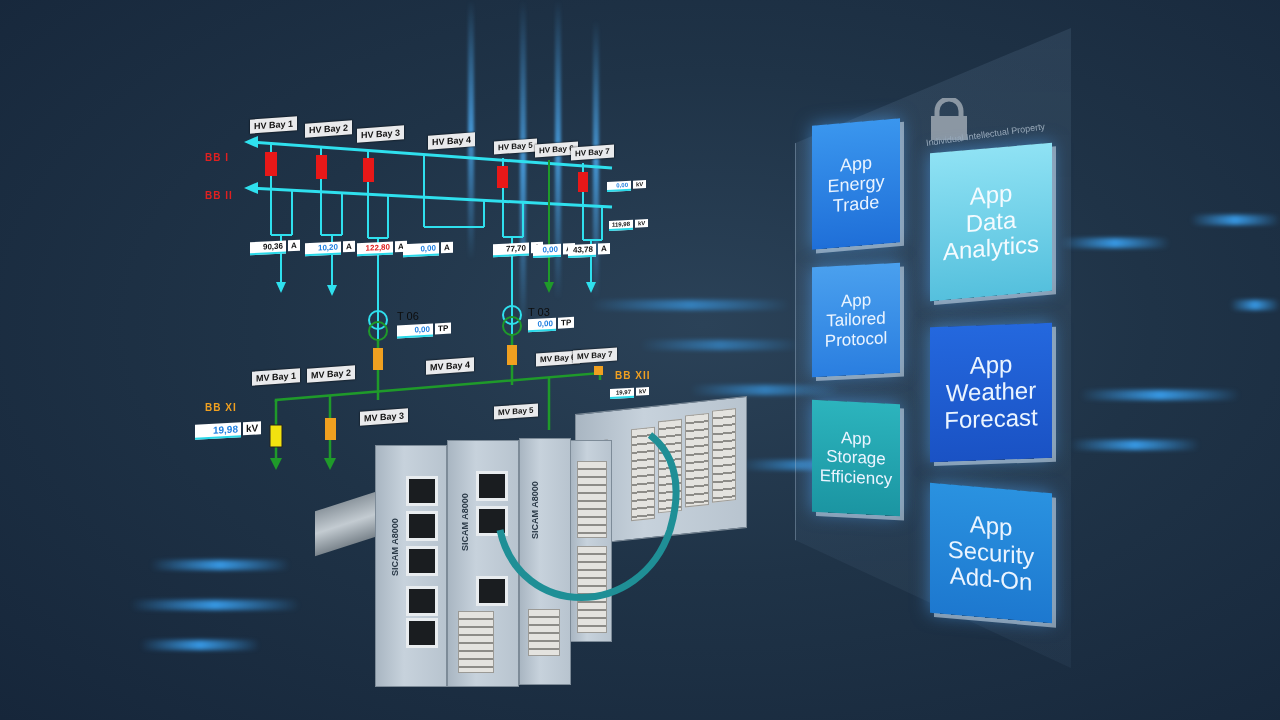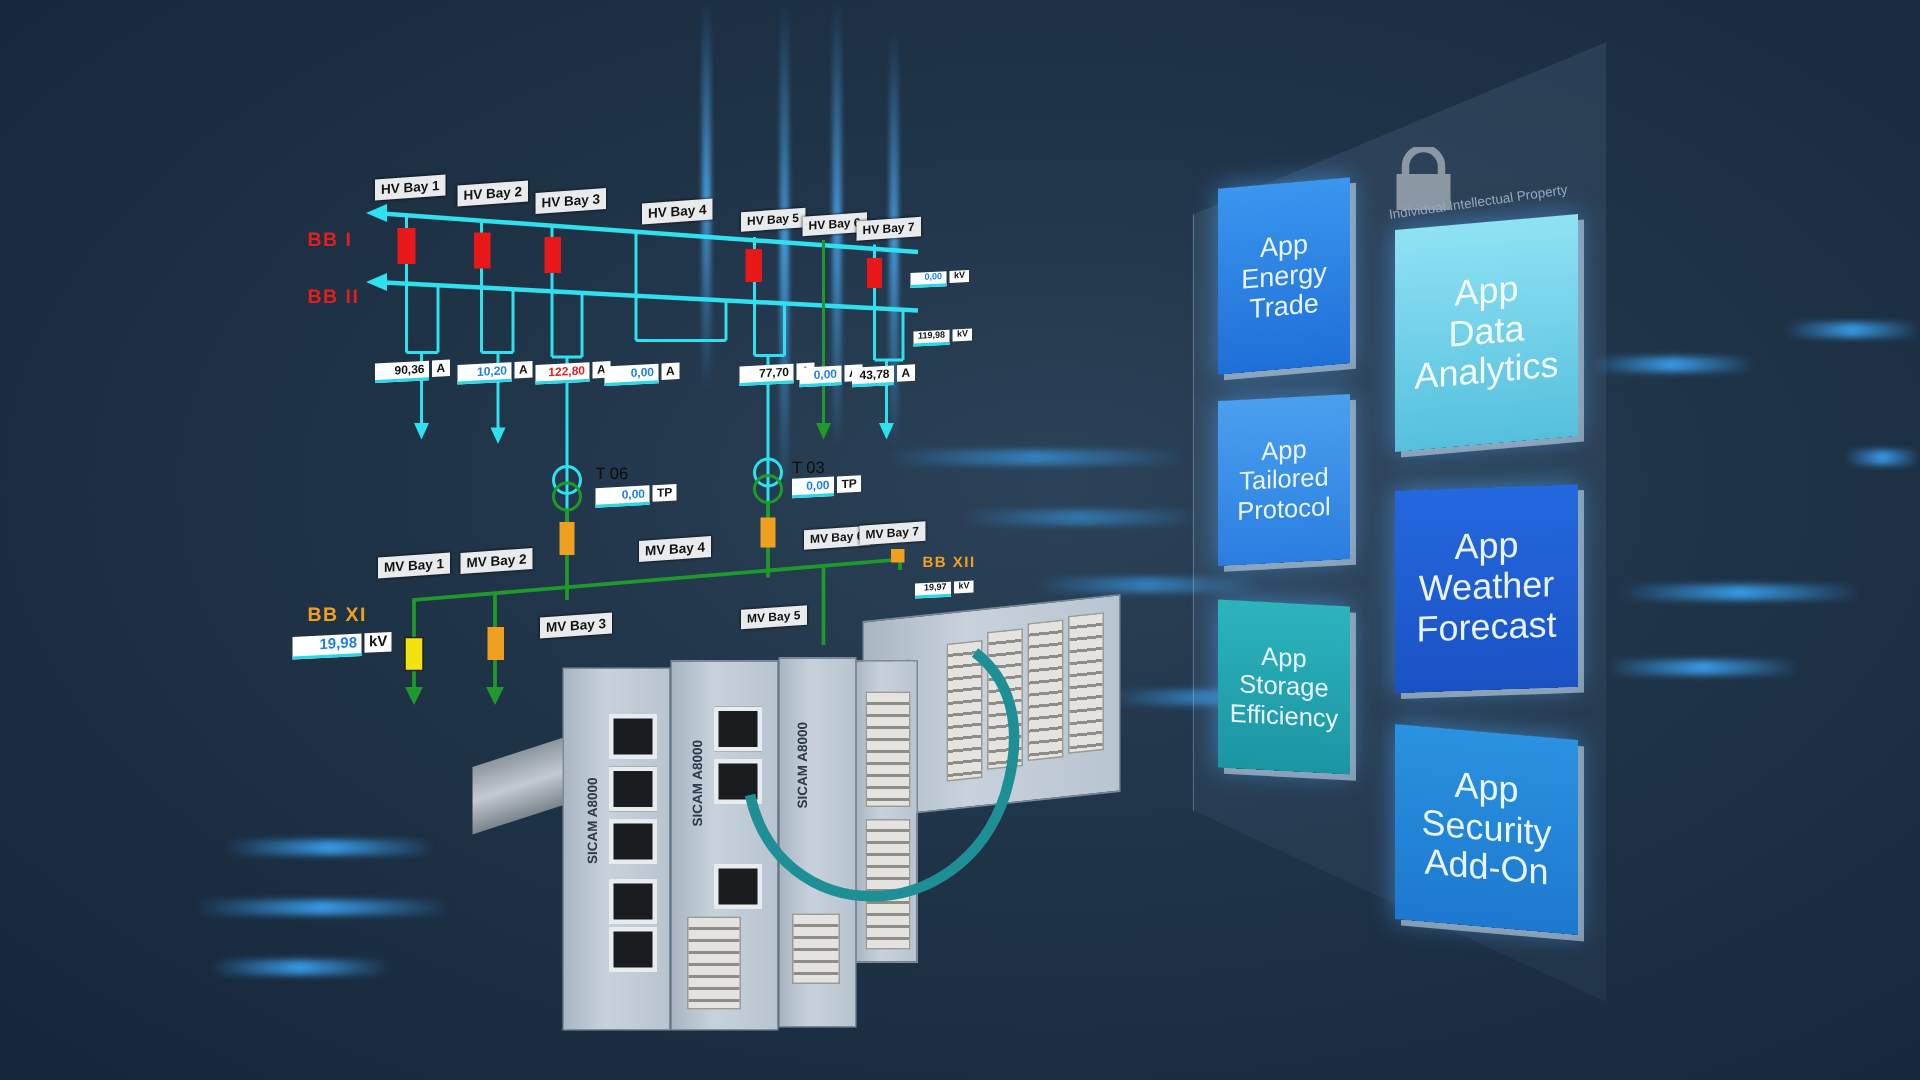--- a/index.html
+++ b/index.html
@@ -10,21 +10,21 @@
   
   .streak{position:absolute;height:10px;border-radius:10px;
     background:linear-gradient(90deg, rgba(40,140,255,0) 0%, rgba(60,170,255,.85) 50%, rgba(40,140,255,0) 100%);
     filter:blur(2px);}
   .vstreak{position:absolute;width:6px;border-radius:6px;
     background:linear-gradient(180deg, rgba(40,140,255,0) 0%, rgba(80,180,255,.75) 50%, rgba(40,140,255,0) 100%);
     filter:blur(1.5px);}
   
   .bay{position:absolute;background:#e9eaec;color:#111;font-size:9px;font-weight:bold;
     padding:2px 4px;box-shadow:0 0 2px #000;white-space:nowrap;transform:skewY(-4deg);}
-  .bb{position:absolute;font-weight:bold;font-size:13px;letter-spacing:1px;}
+  .bb{position:absolute;font-weight:bold;font-size:10px;letter-spacing:1px;}
   .val{position:absolute;display:flex;align-items:flex-start;gap:2px;transform:skewY(-3deg);}
   .val .num{background:#fff;font-size:8px;font-weight:bold;padding:1px 3px;min-width:30px;text-align:right;
     border-bottom:2px solid #28d8e8;}
   .val .unit{background:#fff;color:#111;font-size:8px;font-weight:bold;padding:1px 3px;}
   .tlabel{position:absolute;color:#111;font-size:11px;color:#0c0c0c;}
   
   .glass{position:absolute;left:795px;top:28px;width:275px;height:640px;
     background:linear-gradient(180deg, rgba(120,150,180,.16), rgba(90,120,150,.10));
     clip-path:polygon(0 18%, 100% 0, 100% 100%, 0 80%);
     border-left:1px solid rgba(200,220,240,.3);}

